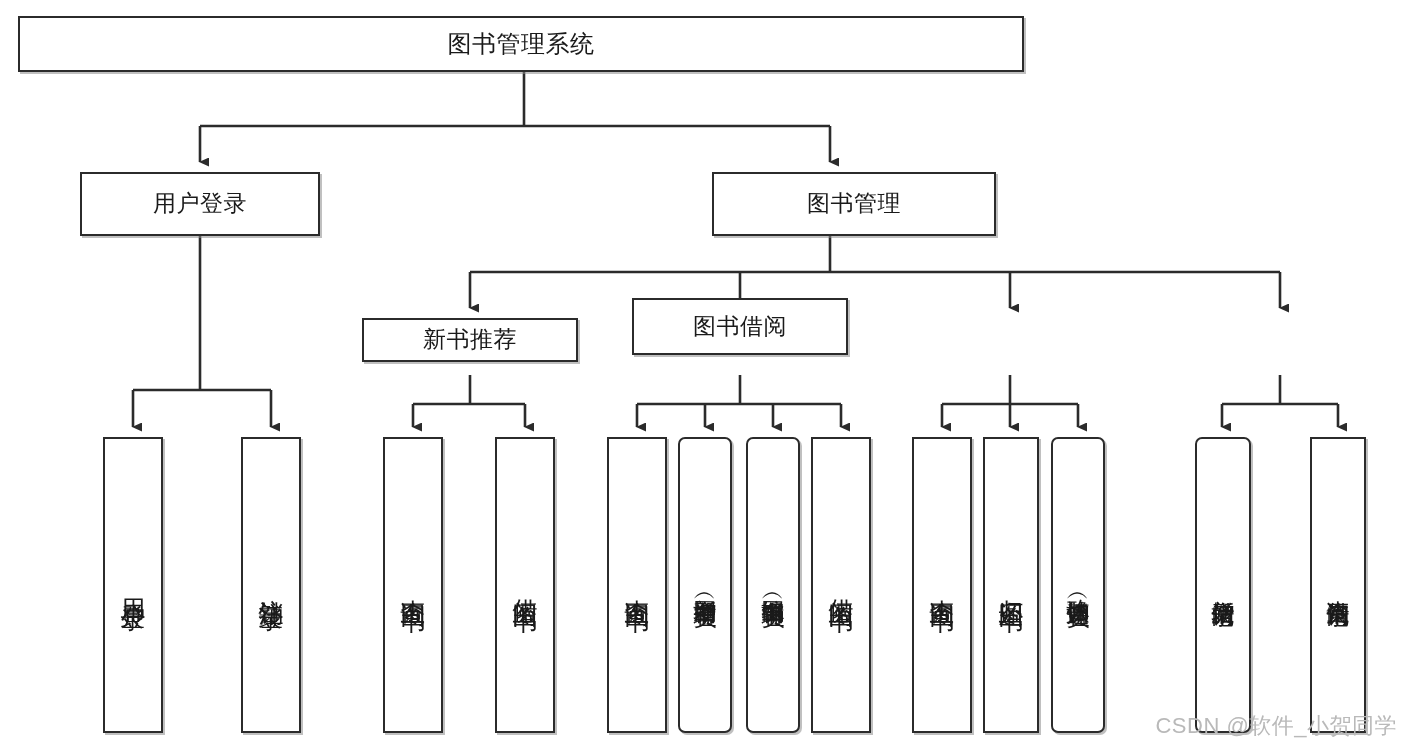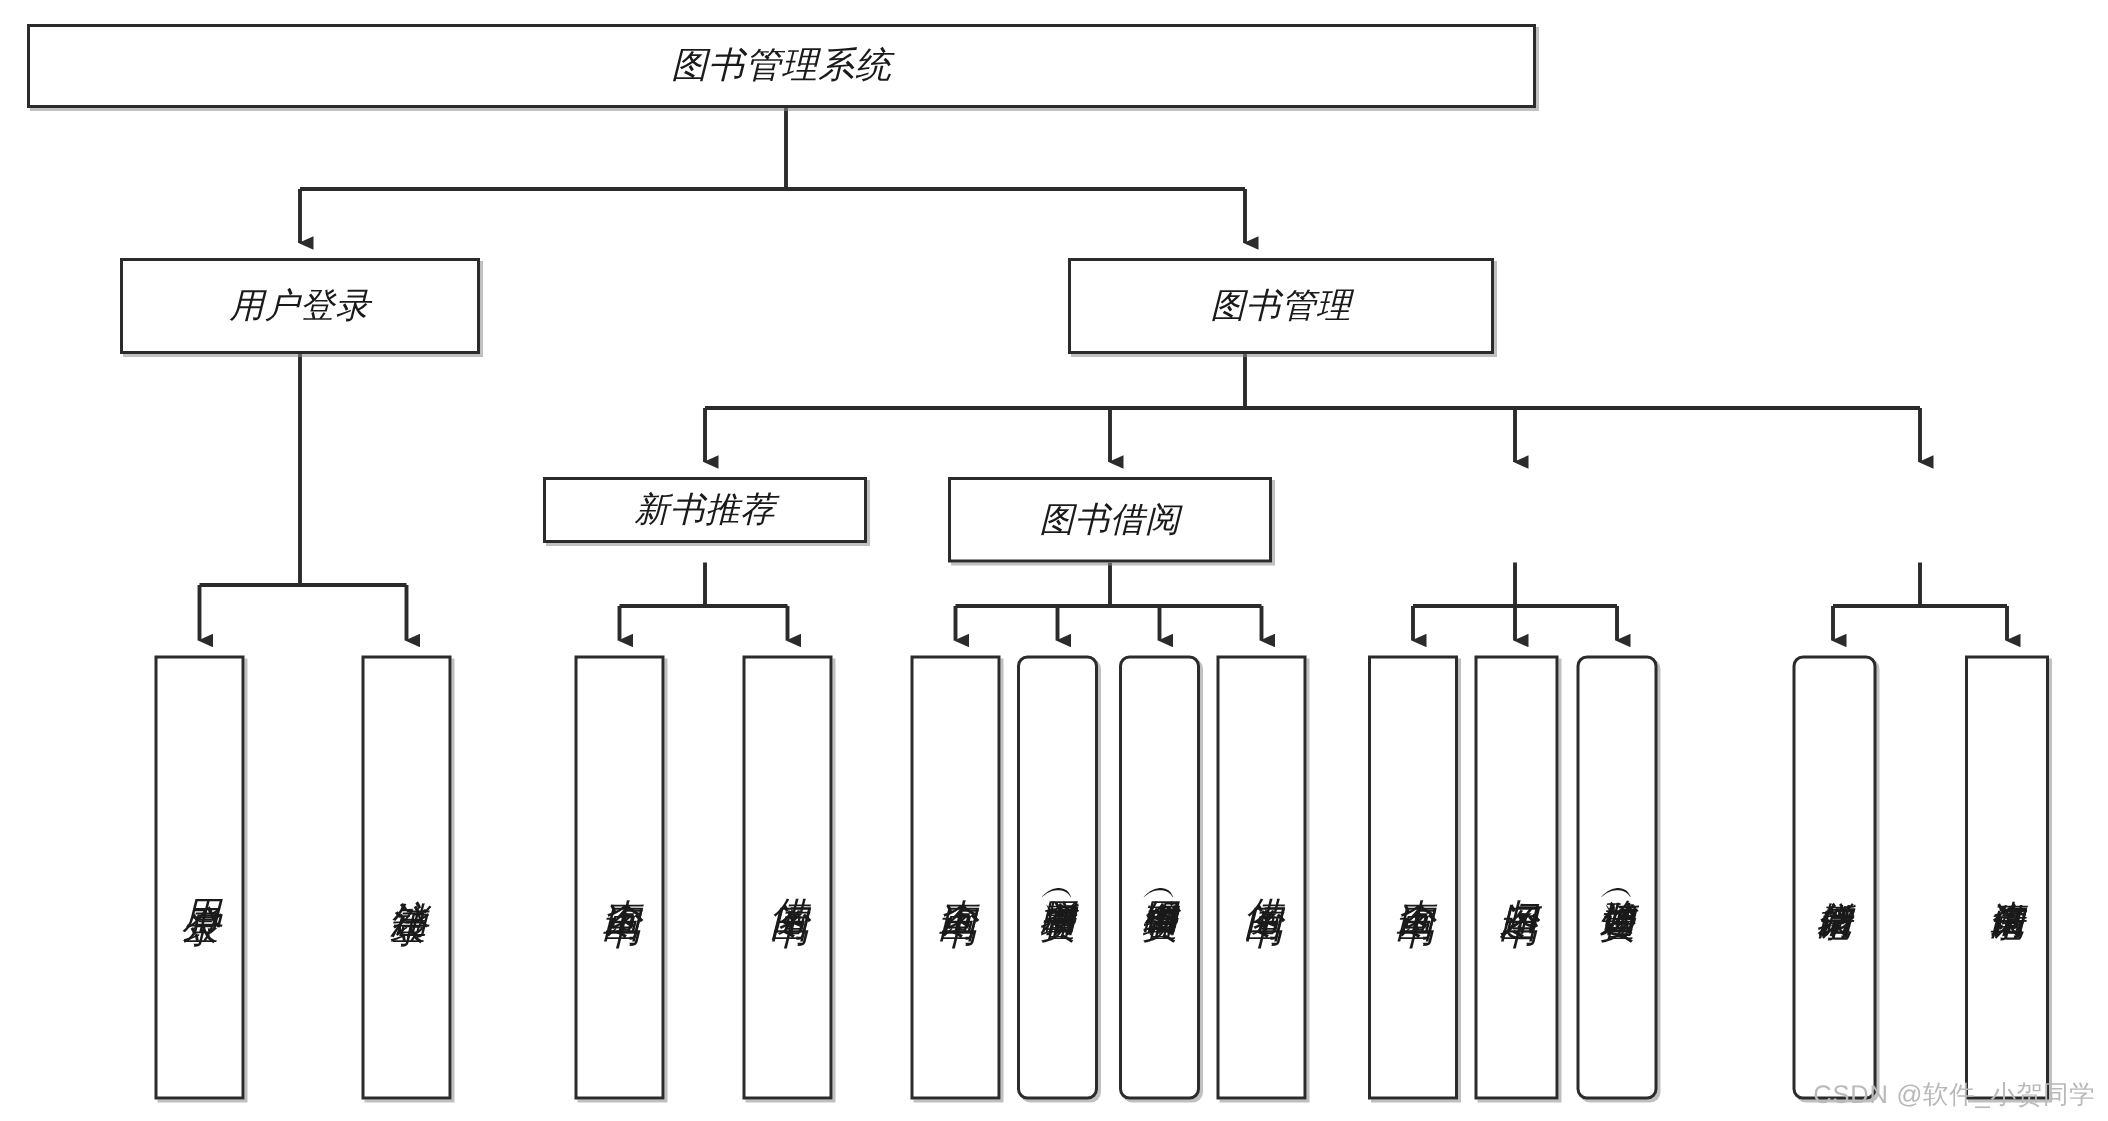--- a/index.html
+++ b/index.html
@@ -33,40 +33,39 @@
     align-items: center;
     justify-content: center;
     color: #1a1a1a;
   }
   .node.rounded { border-radius: 7px; }
   .node .lbl {
     display: block;
     text-align: left;
     line-height: 1.18;
     white-space: nowrap;
-    font-style: italic;
   }
   .node.h .lbl {
     font-size: 23px;
     letter-spacing: 0.5px;
   }
   .node.root .lbl { font-size: 24px; }
   .node.v .lbl {
     writing-mode: vertical-rl;
     text-orientation: upright;
     font-size: 25px;
     letter-spacing: 3px;
     line-height: 1;
   }
   .node.vsm .lbl { font-size: 23px; letter-spacing: 1px; }
   #watermark {
     position: absolute;
     right: 8px;
     bottom: 6px;
-    font-size: 17px;
+    font-size: 22px;
     color: #b9b9b9;
     letter-spacing: 0.5px;
     white-space: nowrap;
     pointer-events: none;
   }
 </style>
 </head>
 <body>
 
 <div id="canvas">
@@ -128,21 +127,21 @@
   <div class="node h" style="left:80px; top:172px; width:240px; height:64px;">
     <span class="lbl">用户登录</span>
   </div>
   <div class="node h" style="left:712px; top:172px; width:284px; height:64px;">
     <span class="lbl">图书管理</span>
   </div>
 
   <div class="node h" style="left:362px; top:318px; width:216px; height:44px;">
     <span class="lbl">新书推荐</span>
   </div>
-  <div class="node h" style="left:632px; top:318px; width:216px; height:57px;">
+  <div class="node h" style="left:632px; top:298px; width:216px; height:57px;">
     <span class="lbl">图书借阅</span>
   </div>
 
   <div class="node v" style="left:103px; top:437px; width:60px; height:296px;">
     <span class="lbl">用户登录</span>
   </div>
   <div class="node v" style="left:241px; top:437px; width:60px; height:296px;">
     <span class="lbl">注销登录</span>
   </div>
 

